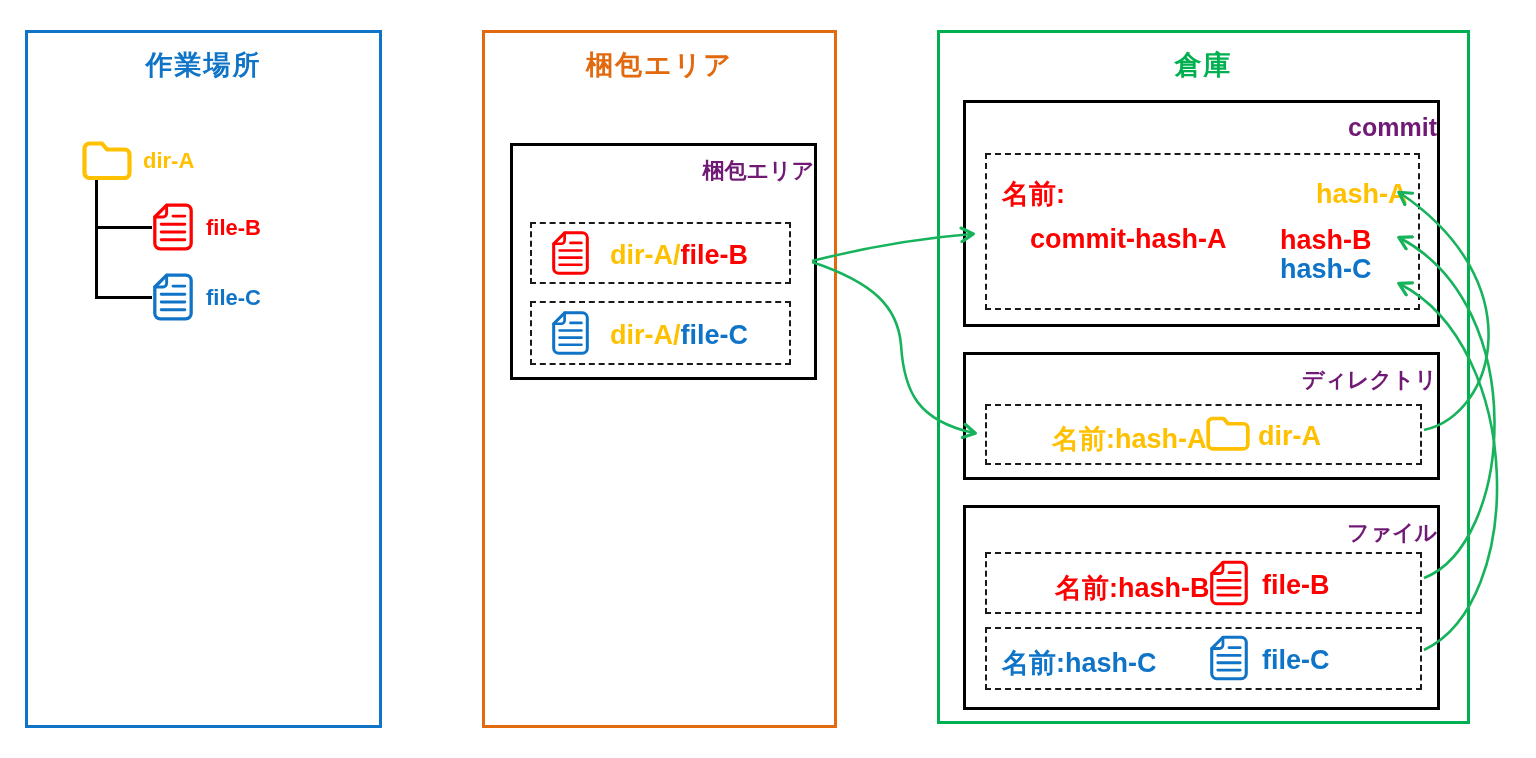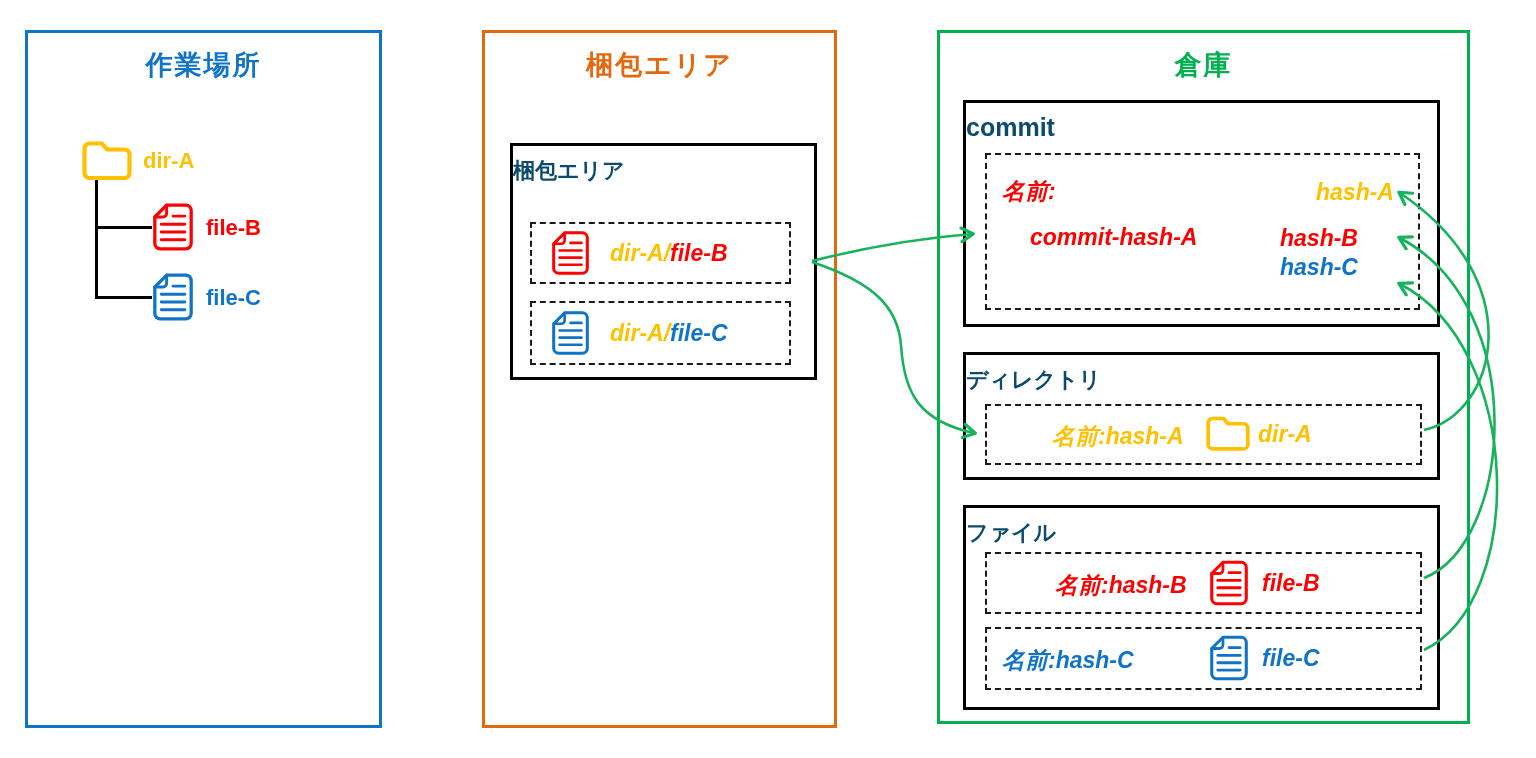--- a/index.html
+++ b/index.html
@@ -8,27 +8,27 @@
     font-family:"Liberation Sans","DejaVu Sans",sans-serif;font-weight:bold;color:var(--ink);
   }
   
   .panel{position:absolute;background:#fff;box-sizing:border-box;}
   .panel.p-blue  {left:25px; top:30px;width:357px;height:698px;border:3px solid var(--blue);}
   .panel.p-orange{left:482px;top:30px;width:355px;height:698px;border:3px solid var(--orange);}
   .panel.p-green {left:937px;top:30px;width:533px;height:694px;border:3px solid var(--green);}
   .panel-title{position:absolute;top:14px;left:0;width:100%;text-align:center;font-size:27px;letter-spacing:2px;}
   
   .solidbox{position:absolute;border:3px solid #000;background:#fff;box-sizing:border-box;}
-  .solidbox .box-title{position:absolute;top:10px;left:0;width:100%;text-align:left;font-size:22px;color:#0c4a6e;}
+  .solidbox .box-title{position:absolute;top:10px;left:0;width:100%;text-align:right;font-size:22px;color:#701a75;}
   
   .dashbox{position:absolute;border:2px dashed #1a1a1a;background:#fff;box-sizing:border-box;}
   
   .c-blue{color:var(--blue);} .c-orange{color:var(--orange);} .c-green{color:var(--green);font-family:Liberation Serif, serif;}
   .c-red{color:var(--red);} .c-yellow{color:var(--yellow);}
-  .lbl{position:absolute;font-size:23px;white-space:nowrap;font-style:italic;}
+  .lbl{position:absolute;font-size:27px;white-space:nowrap;}
   .lbl-lg{position:absolute;font-size:22px;white-space:nowrap;}
   
   .tline{position:absolute;background:#000;}
   
   .icon{position:absolute;display:block;}
   .icon path{stroke:currentColor;fill:none;stroke-linecap:round;stroke-linejoin:round;}
   
   .overlay{position:absolute;left:0;top:0;pointer-events:none;}
   .arrow-path{stroke:var(--arrow);fill:none;stroke-width:2.6px;}
   .arrow-head{stroke:var(--arrow);fill:none;}

